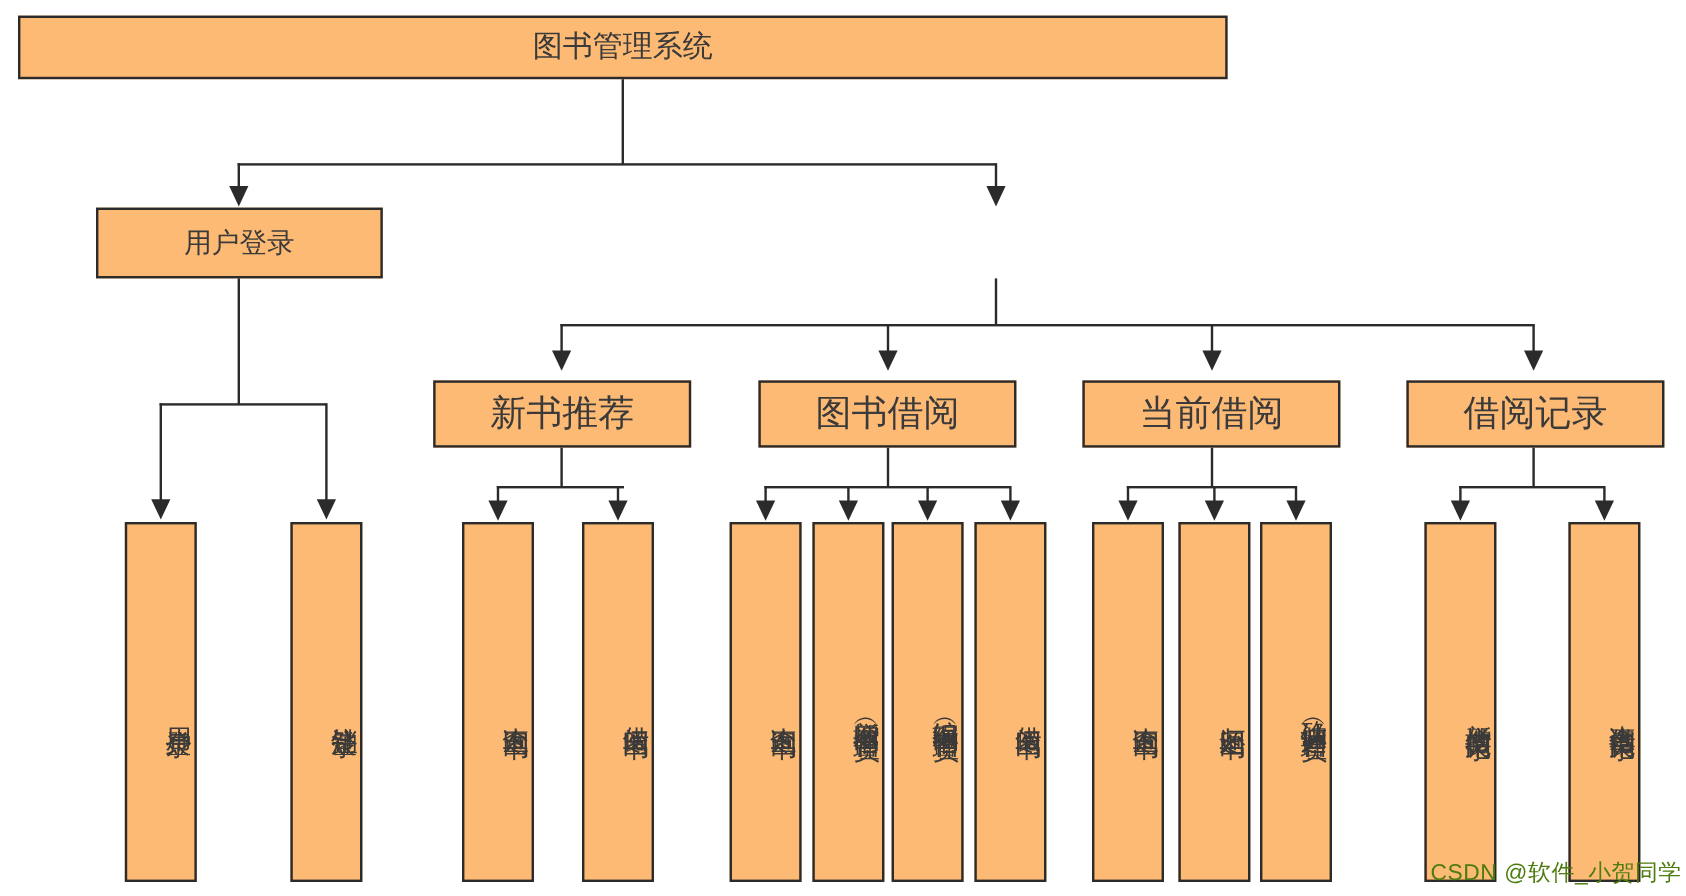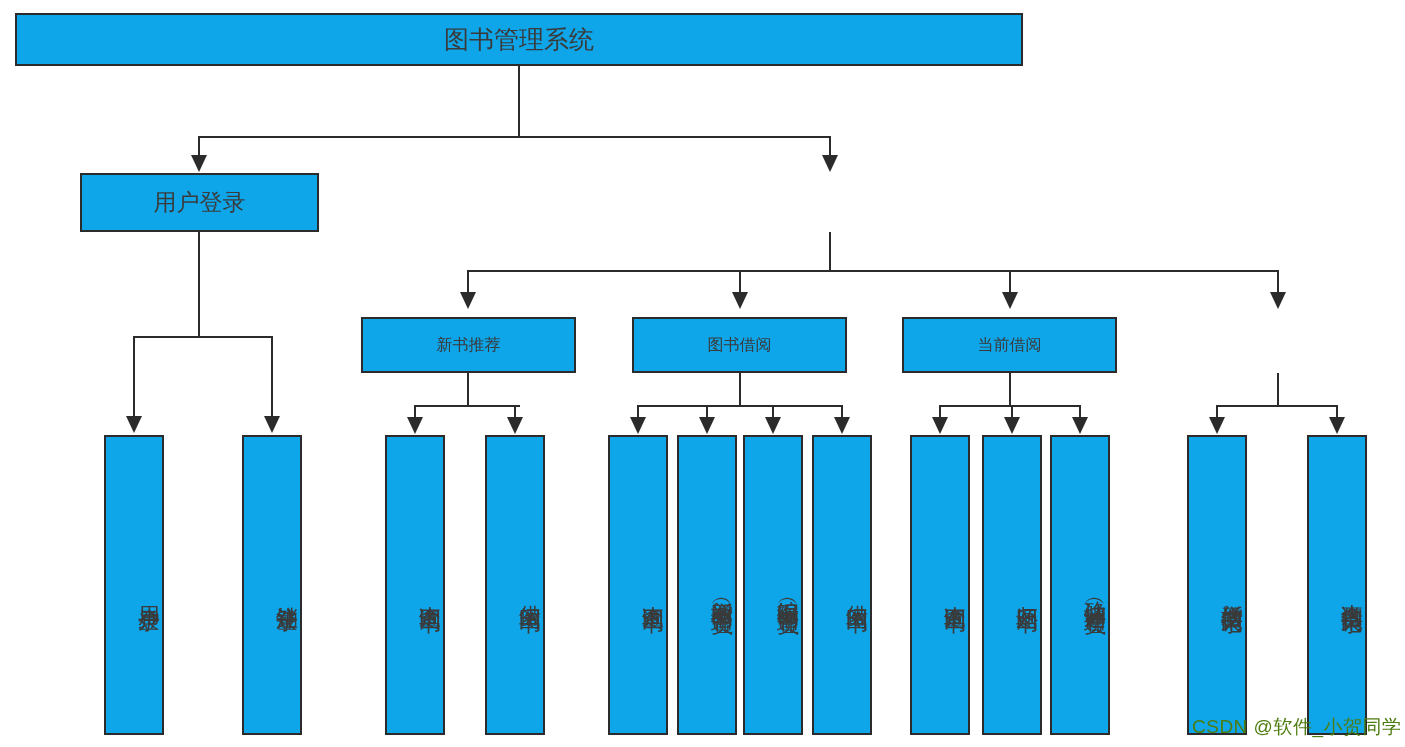--- a/index.html
+++ b/index.html
@@ -15,30 +15,30 @@
     position: relative;
     width: 1405px;
     height: 747px;
     background: #ffffff;
     overflow: hidden;
   }
   .node {
     position: absolute;
     box-sizing: border-box;
     border: 2px solid #2b2b2b;
-    background: #0ea5e9;
+    background: #fdba74;
     display: flex;
     align-items: center;
     justify-content: center;
     color: #3a3a3a;
     line-height: 1.18;
   }
   .node.root      { font-size: 25px; }
   .node.level1    { font-size: 23px; }
-  .node.level2    { font-size: 16px; }
+  .node.level2    { font-size: 30px; }
   .node.leaf {
     font-size: 22px;
     writing-mode: vertical-rl;
     text-orientation: upright;
     letter-spacing: 2px;
     align-items: flex-start;
     justify-content: center;
     padding-top: 14px;
   }
   .node.leaf .txt {
@@ -109,20 +109,23 @@
 
   <div class="node level2" style="left:361px; top:317px; width:215px; height:56px;">
     <span class="txt">新书推荐</span>
   </div>
   <div class="node level2" style="left:632px; top:317px; width:215px; height:56px;">
     <span class="txt">图书借阅</span>
   </div>
   <div class="node level2" style="left:902px; top:317px; width:215px; height:56px;">
     <span class="txt">当前借阅</span>
   </div>
+  <div class="node level2" style="left:1172px; top:317px; width:215px; height:56px;">
+    <span class="txt">借阅记录</span>
+  </div>
 
   <div class="conn v" style="left:467px; top:373px; height:33px;"></div>
   <div class="conn h" style="left:414px; top:405px; width:106px;"></div>
   <div class="conn v" style="left:414px; top:405px; height:14px;"></div>
   <div class="arrow" style="left:407px; top:417px;"></div>
   <div class="conn v" style="left:514px; top:405px; height:14px;"></div>
   <div class="arrow" style="left:507px; top:417px;"></div>
 
   <div class="conn v" style="left:739px; top:373px; height:33px;"></div>
   <div class="conn h" style="left:637px; top:405px; width:205px;"></div>

